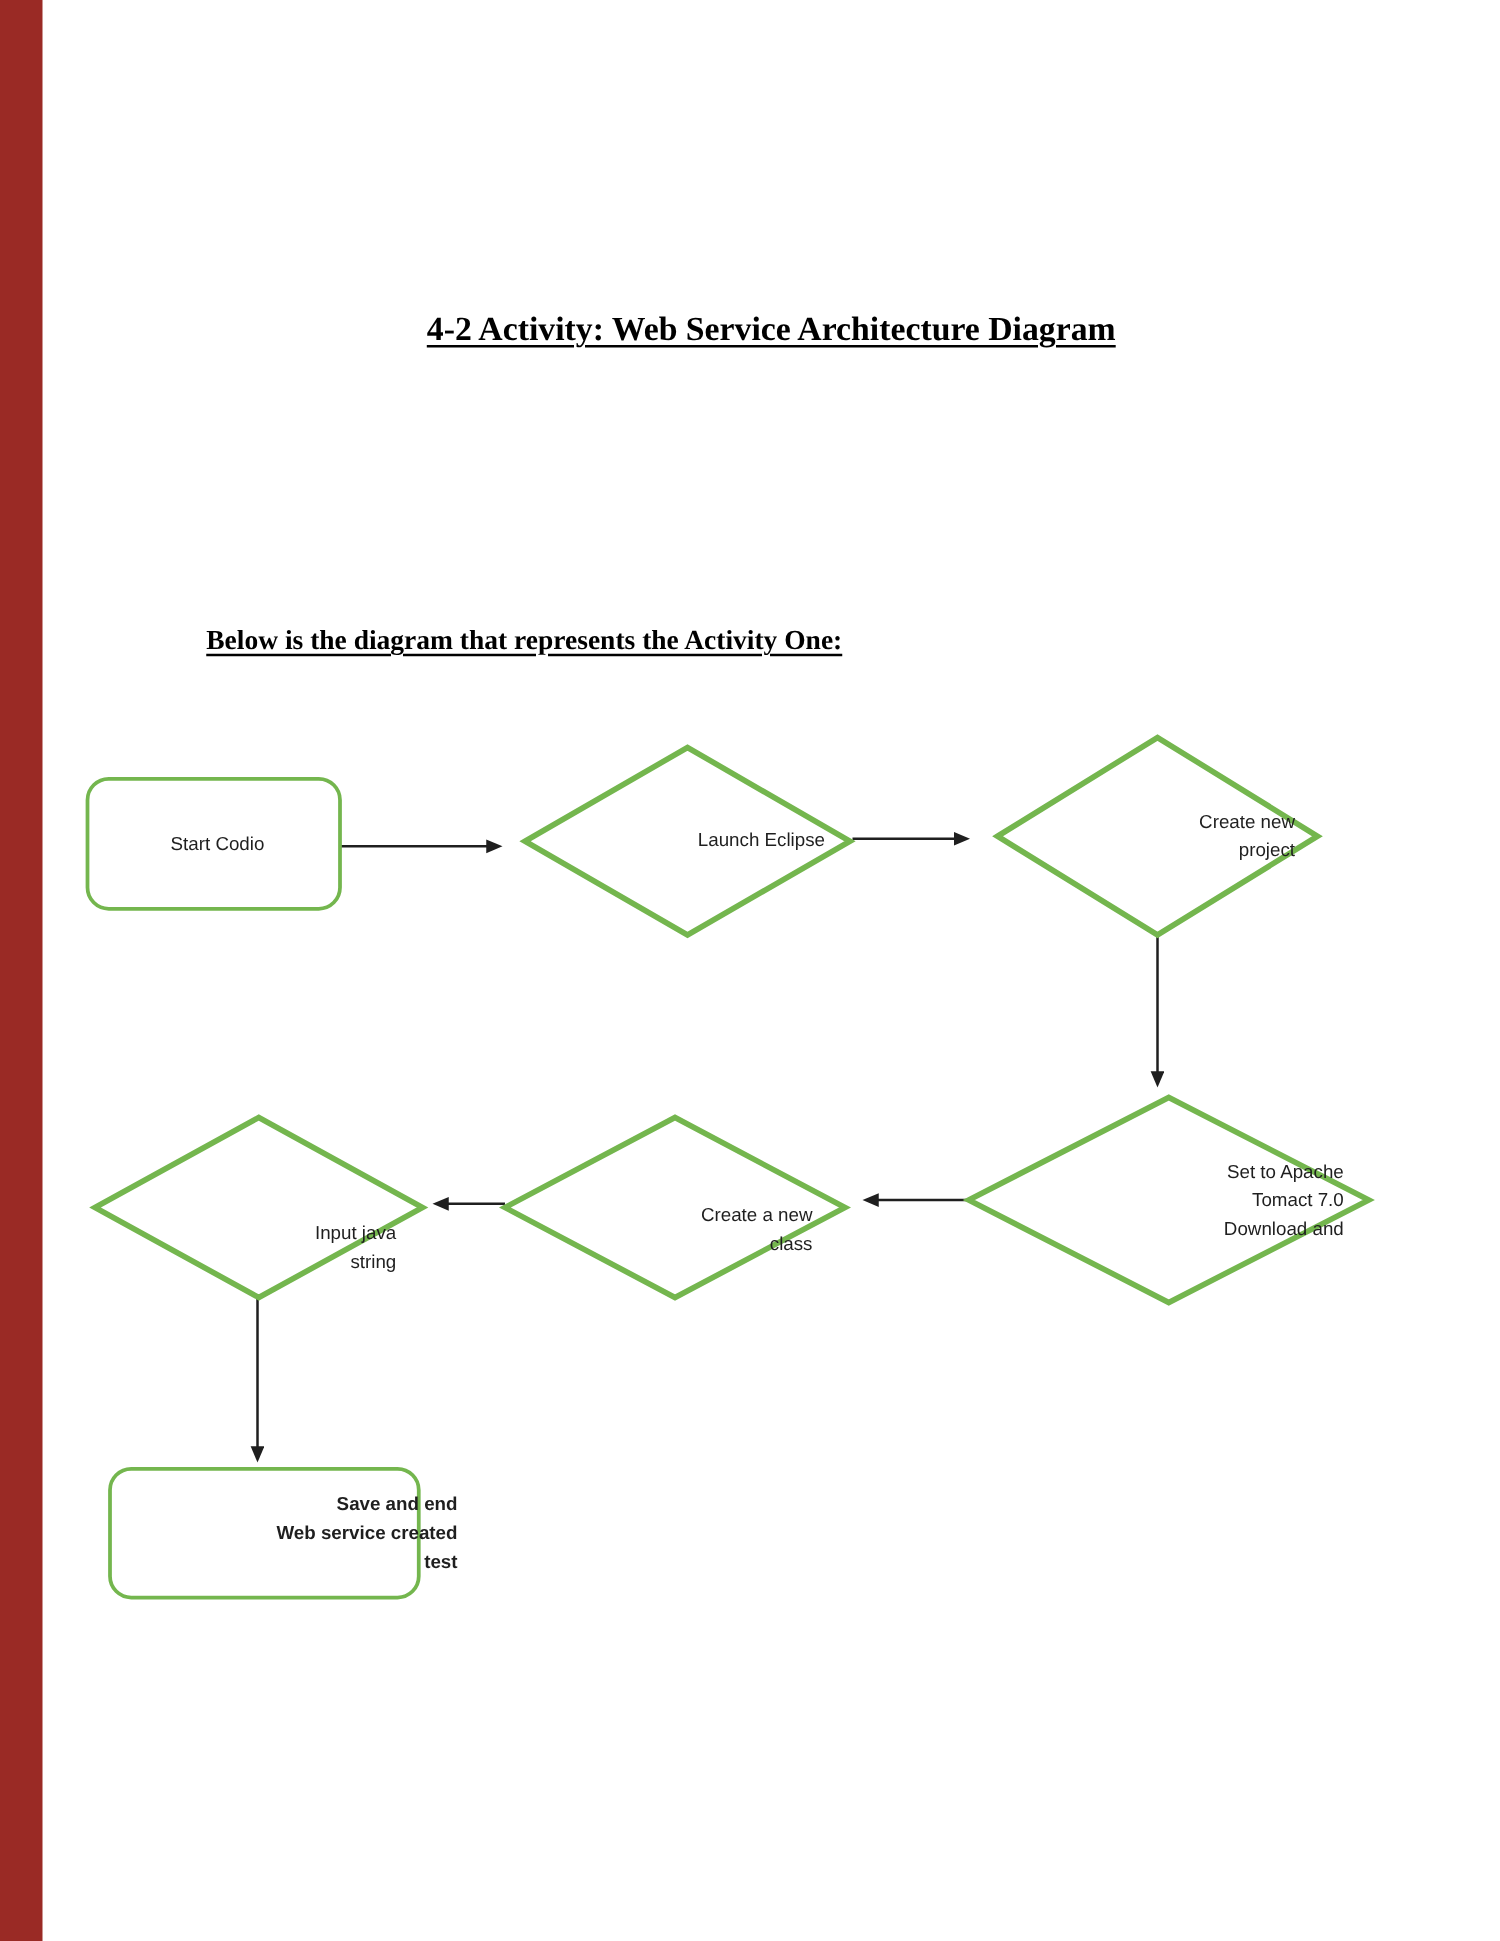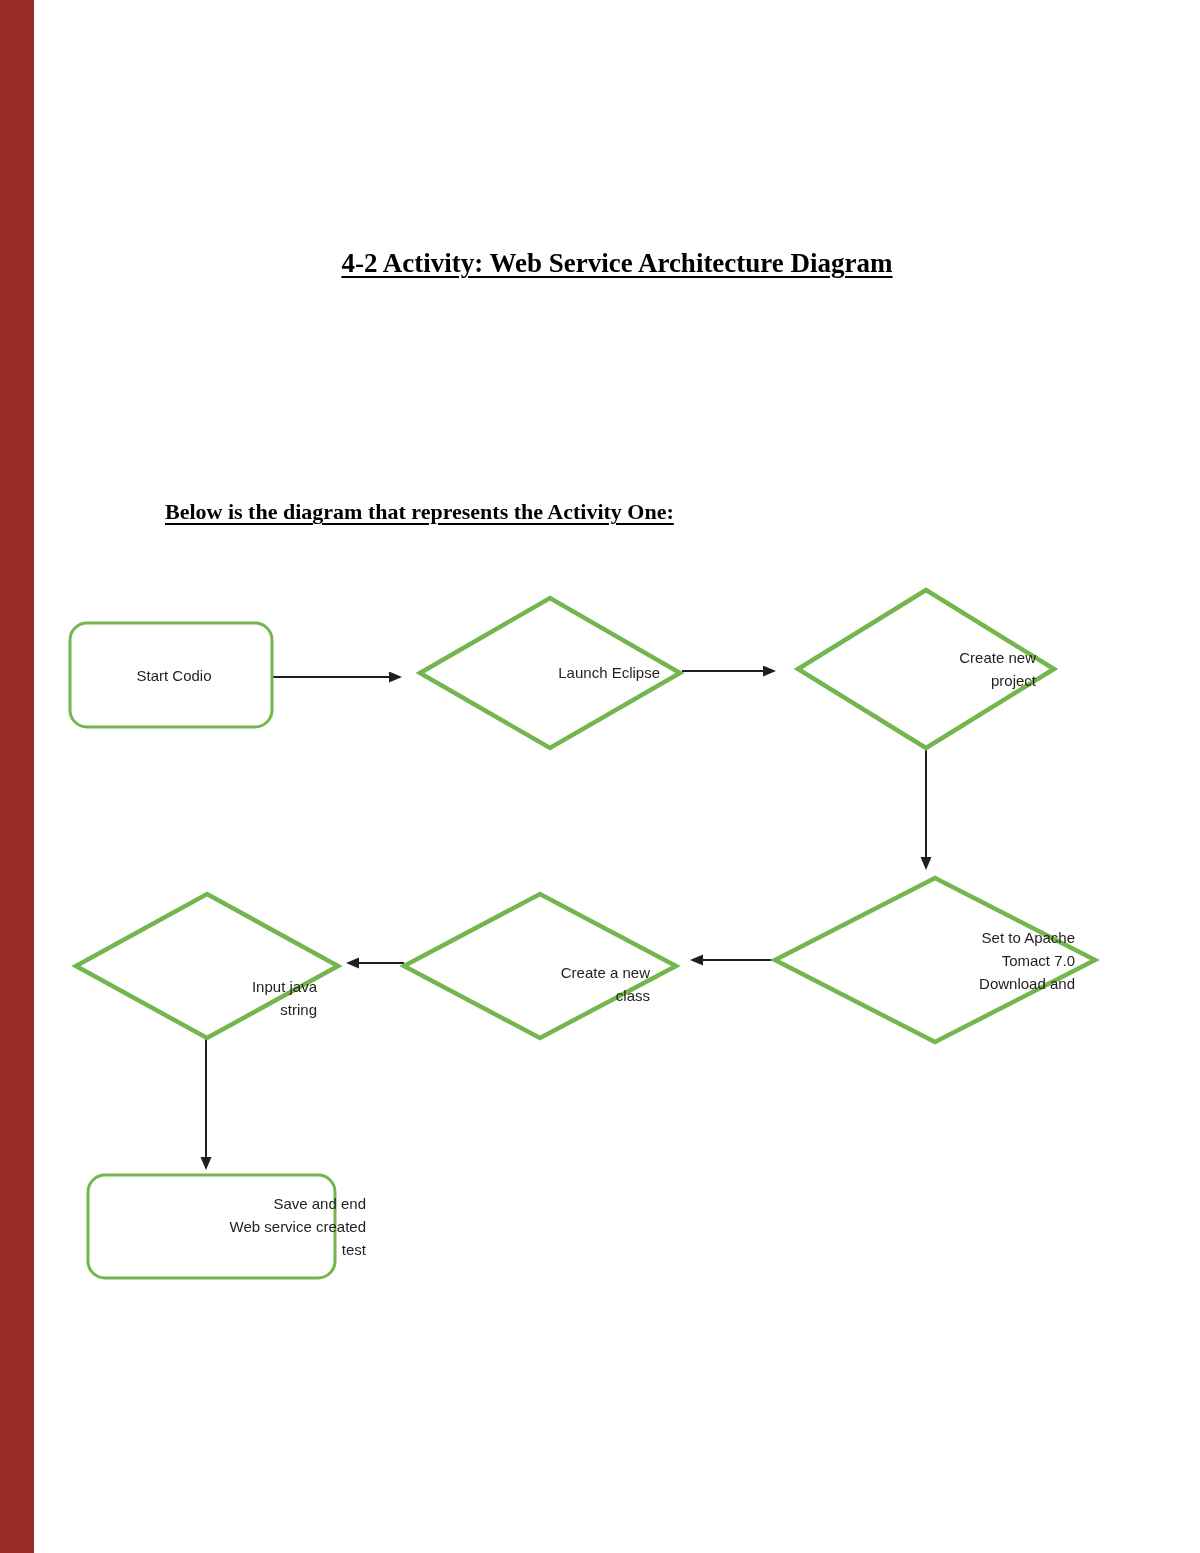--- a/index.html
+++ b/index.html
@@ -63,21 +63,21 @@
 
   .label-start {
     left: 58px; top: 623px; width: 232px; height: 104px;
     display: flex; align-items: center; justify-content: center;
   }
   .label-launch   { left: 440px; top: 661px; }
   .label-project  { left: 816px; top: 646px; }
   .label-apache   { left: 855px; top: 926px; }
   .label-class    { left: 430px; top: 943px; margin-top: 18px; }
   .label-input    { left:  97px; top: 975px; }
-  .label-save     { left:  91px; top: 1192px; width: 275px; }
+  .label-save     { left:  91px; top: 1192px; width: 275px; font-weight: bold; }
 </style>
 </head>
 <body>
 
 <div class="left-bar"></div>
 
 <div class="doc-title">4-2 Activity: Web Service Architecture Diagram</div>
 
 <div class="doc-subtitle">Below is the diagram that represents the Activity One:</div>
 

